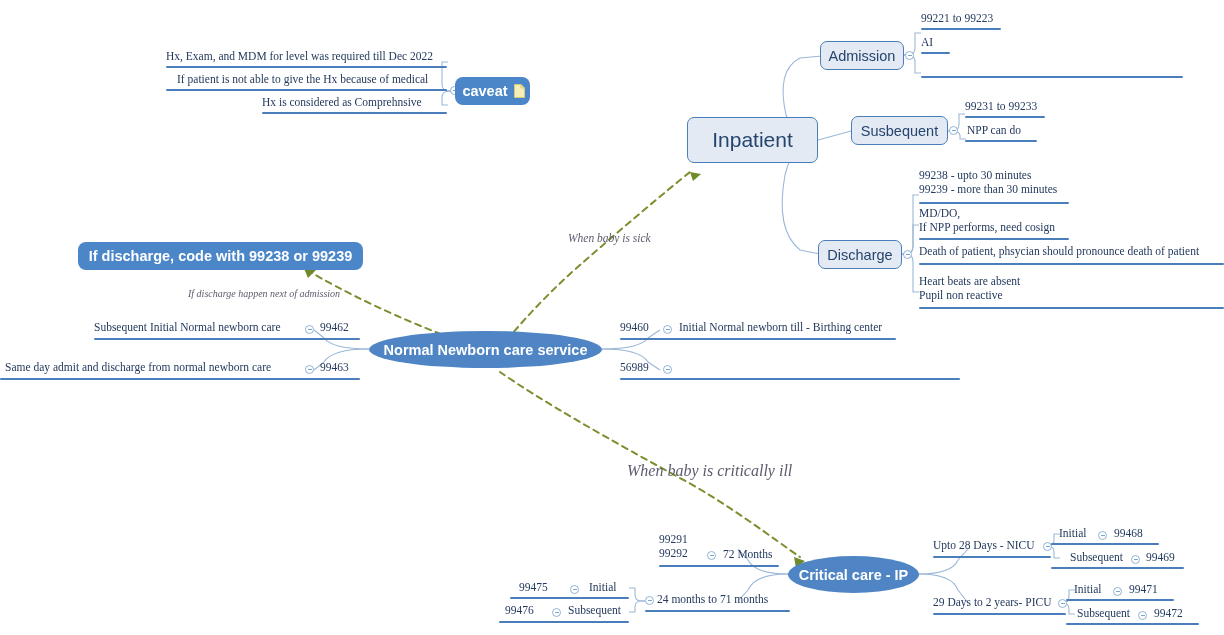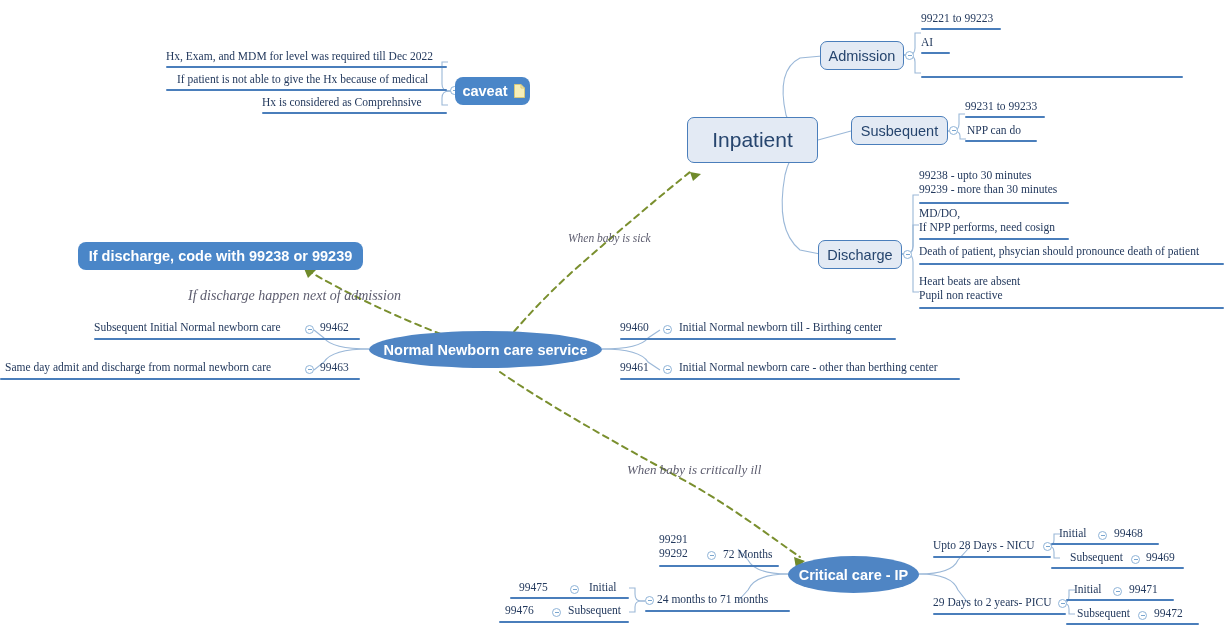--- a/index.html
+++ b/index.html
@@ -171,23 +171,22 @@
 
   <div class="ell" style="left:369px;top:331px;width:233px;height:37px;font-size:14.5px;">
     <span>Normal Newborn care service</span>
   </div>
 
   <div class="tnode" style="left:620px;top:321px;font-size:11.5px;">99460</div>
   <div class="tog" style="left:663px;top:325px;"></div>
   <div class="tnode" style="left:679px;top:321px;font-size:11.5px;">Initial Normal newborn till - Birthing center</div>
   <div class="ul" style="left:620px;top:338px;width:276px;"></div>
 
-  <div class="tnode" style="left:620px;top:361px;font-size:11.5px;">99461</div>
+  <div class="tnode" style="left:620px;top:361px;font-size:11.5px;">56989</div>
   <div class="tog" style="left:663px;top:365px;"></div>
-  <div class="tnode" style="left:679px;top:361px;font-size:11.5px;">Initial Normal newborn care - other than berthing center</div>
   <div class="ul" style="left:620px;top:378px;width:340px;"></div>
 
   <div class="tnode" style="left:94px;top:321px;font-size:11.5px;">Subsequent Initial Normal newborn care</div>
   <div class="tog" style="left:305px;top:325px;"></div>
   <div class="tnode" style="left:320px;top:321px;font-size:11.5px;">99462</div>
   <div class="ul" style="left:94px;top:338px;width:266px;"></div>
 
   <div class="tnode" style="left:5px;top:361px;font-size:11.5px;">Same day admit and discharge from normal newborn care</div>
   <div class="tog" style="left:305px;top:365px;"></div>
   <div class="tnode" style="left:320px;top:361px;font-size:11.5px;">99463</div>
@@ -242,16 +241,16 @@
   <div class="tog" style="left:1113px;top:587px;"></div>
   <div class="tnode" style="left:1129px;top:583px;font-size:11.5px;">99471</div>
   <div class="ul" style="left:1066px;top:599px;width:108px;"></div>
 
   <div class="tnode" style="left:1077px;top:607px;font-size:11.5px;">Subsequent</div>
   <div class="tog" style="left:1138px;top:611px;"></div>
   <div class="tnode" style="left:1154px;top:607px;font-size:11.5px;">99472</div>
   <div class="ul" style="left:1066px;top:623px;width:133px;"></div>
 
   <div class="rel" style="left:568px;top:232px;font-size:11.5px;">When baby is sick</div>
-  <div class="rel" style="left:188px;top:288px;font-size:14px;">If discharge happen next of admission</div>
-  <div class="rel" style="left:627px;top:462px;font-size:13px;">When baby is critically ill</div>
+  <div class="rel" style="left:188px;top:288px;font-size:10px;">If discharge happen next of admission</div>
+  <div class="rel" style="left:627px;top:462px;font-size:16px;">When baby is critically ill</div>
 
 </div>
 
 </body></html>

